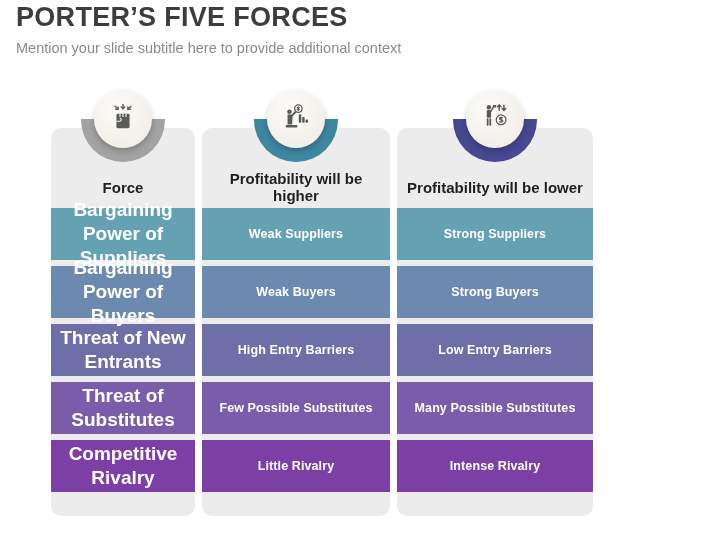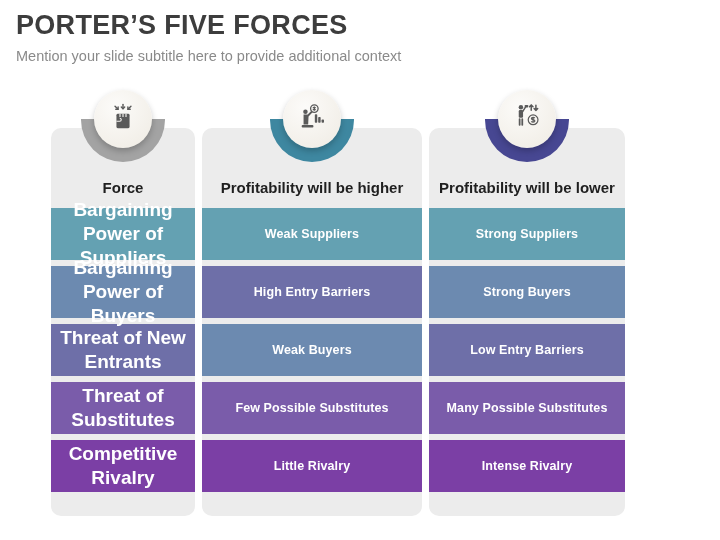--- a/index.html
+++ b/index.html
@@ -1,27 +1,27 @@
 <!DOCTYPE html>
 <html><head>
 <meta charset="utf-8">
 <style>
   html,body{margin:0;padding:0;}
   body{
     width:720px;height:540px;position:relative;background:#ffffff;
     font-family:"Liberation Sans", sans-serif;overflow:hidden;
   }
-  .title-block{position:absolute;left:16px;top:10px;width:640px;}
+  .title-block{position:absolute;left:16px;top:2px;width:640px;}
   .slide-title{margin:0;font-size:27px;font-weight:bold;color:#3d3d3d;letter-spacing:.3px;}
   .slide-subtitle{margin:7px 0 0 0;font-size:14.5px;color:#8a8a8a;}
 
   .forces-table{position:absolute;left:51px;top:128px;display:flex;gap:7px;}
   .col-card{background:#ececec;border-radius:10px;padding:38px 0 24px 0;position:relative;}
   .col-force{width:144px;}
-  .col-higher{width:220px;}
+  .col-higher{width:188px;}
   .col-lower{width:196px;}
 
   .icon-assembly{position:absolute;top:-38px;left:50%;transform:translateX(-50%);
     width:84px;height:72px;}
   .cup-arc{position:absolute;top:29px;left:0;width:84px;height:43px;
     border-radius:0 0 44px 44px;}
   .icon-circle{position:absolute;top:0;left:13px;width:58px;height:58px;border-radius:50%;
     background:radial-gradient(circle at 38% 30%, #fcfbf9, #efebe3);
     box-shadow:0 3px 6px rgba(0,0,0,.22);
     display:flex;align-items:center;justify-content:center;}
@@ -109,25 +109,25 @@
             </g>
           </svg>
         </span>
       </div>
     </div>
     <div class="col-header">Profitability will be higher</div>
 
     <div class="band-row" style="background-color: rgb(100, 161, 178);">
       <span class="value-label">Weak Suppliers</span>
     </div>
+    <div class="band-row" style="background-color: rgb(108, 138, 176);">
+      <span class="value-label">Weak Buyers</span>
+    </div>
     <div class="band-row" style="background-color: rgb(110, 111, 168);">
       <span class="value-label">High Entry Barriers</span>
-    </div>
-    <div class="band-row" style="background-color: rgb(108, 138, 176);">
-      <span class="value-label">Weak Buyers</span>
     </div>
     <div class="band-row" style="background-color: rgb(122, 92, 170);">
       <span class="value-label">Few Possible Substitutes</span>
     </div>
     <div class="band-row" style="background-color: rgb(123, 63, 165);">
       <span class="value-label">Little Rivalry</span>
     </div>
   </div>
 
   <div class="col-card col-lower">

